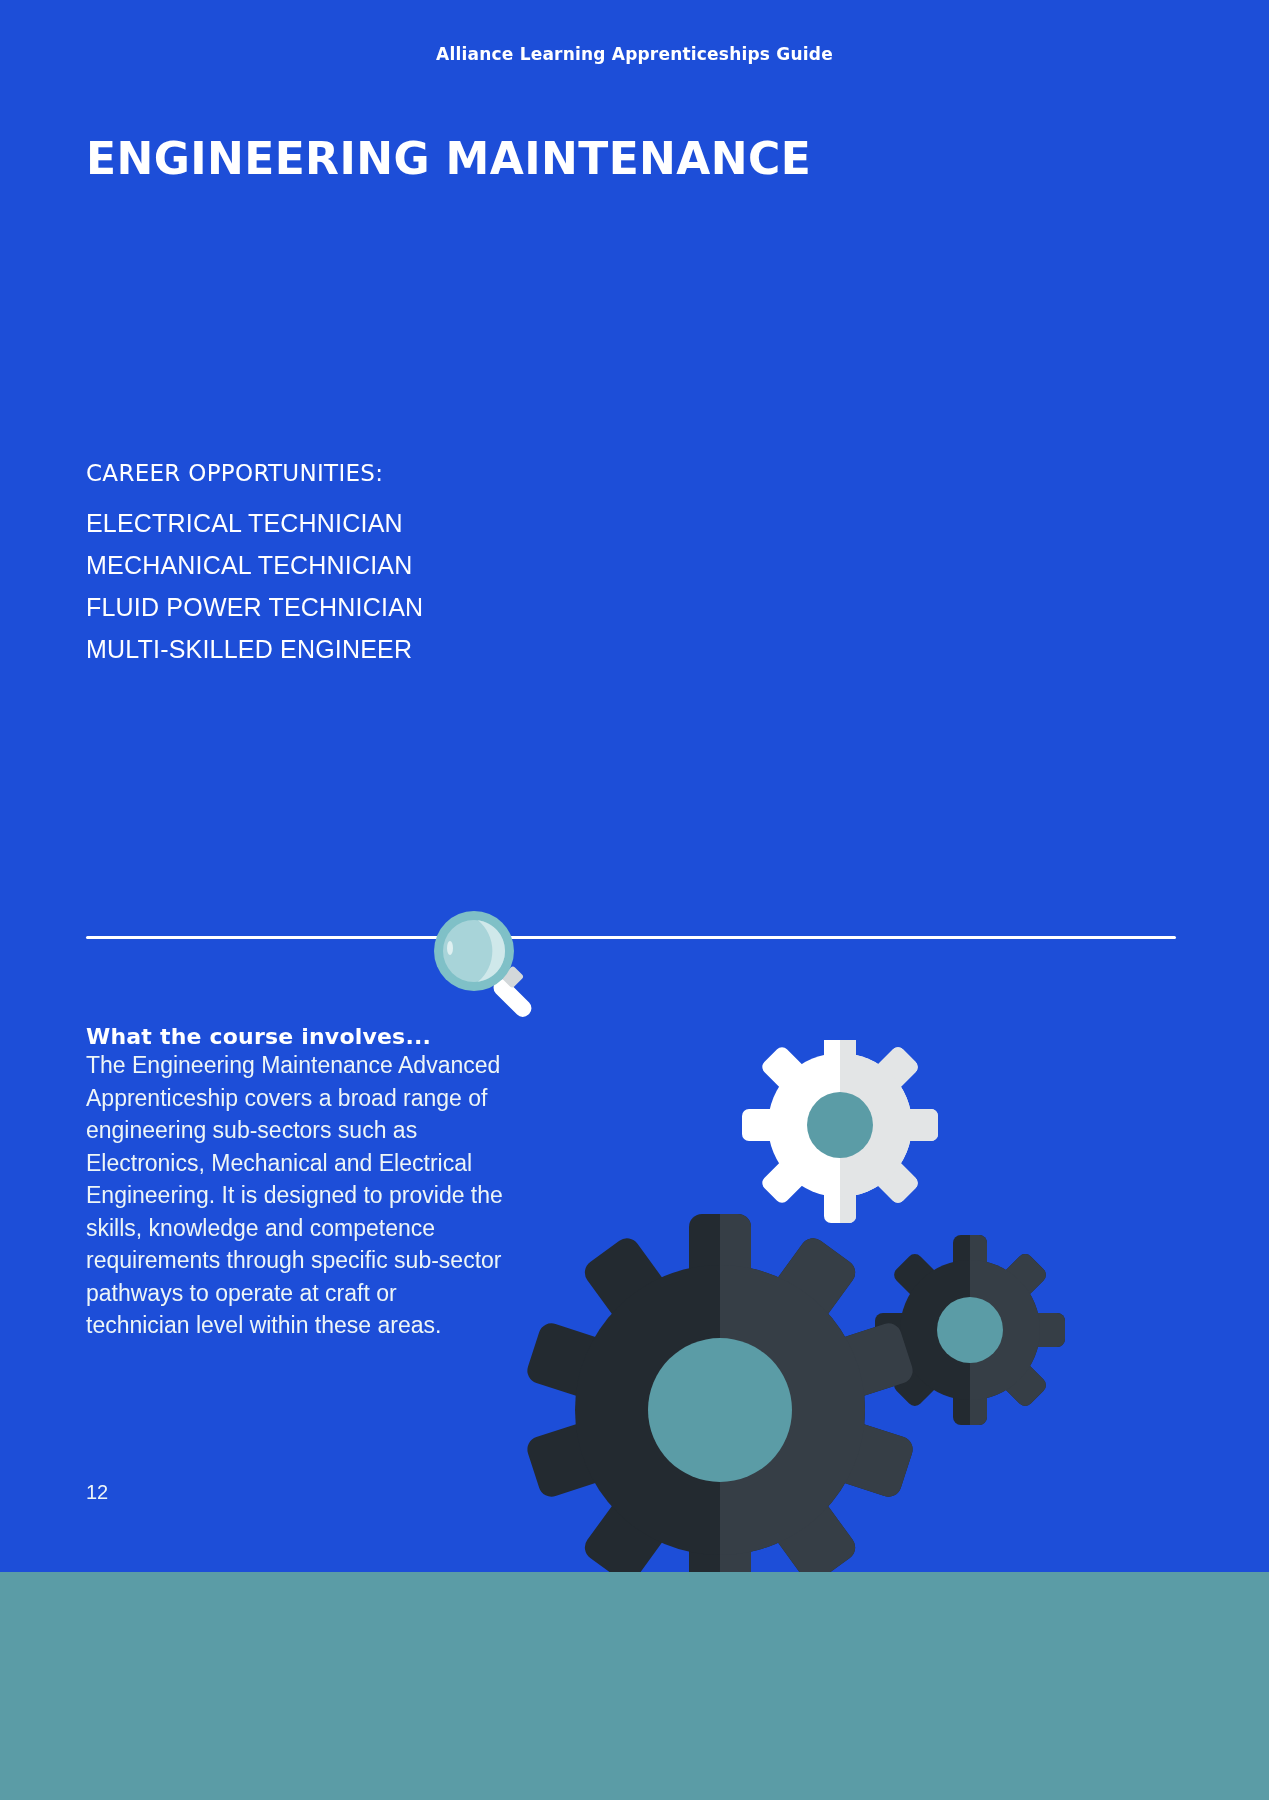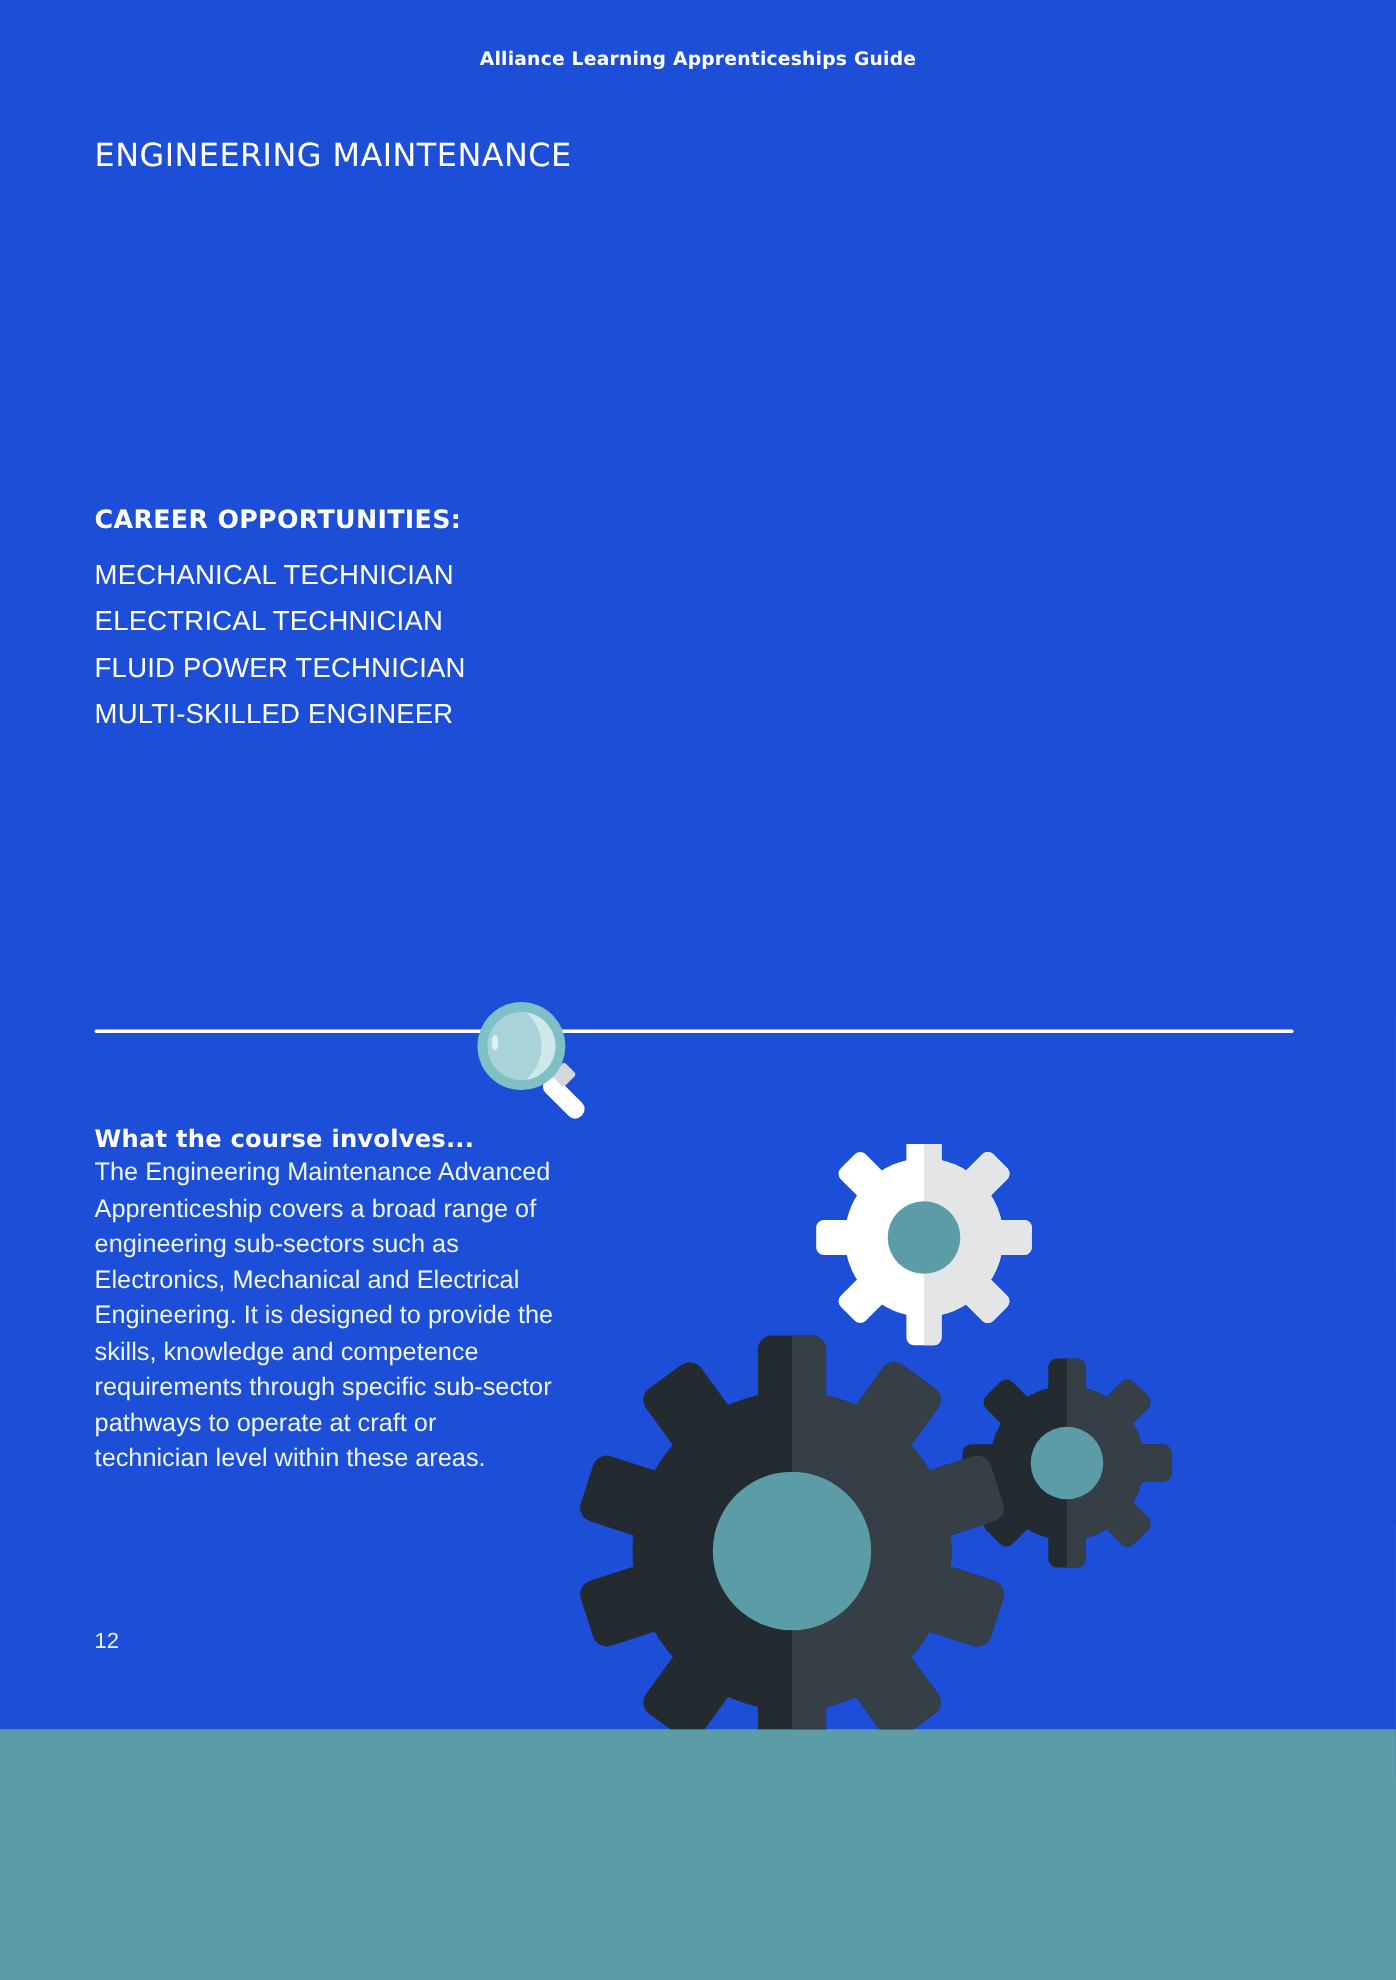--- a/index.html
+++ b/index.html
@@ -35,22 +35,22 @@
     letter-spacing: 0.2px;
     font-family: "DejaVu Sans", sans-serif;
   }
 
   
   .page-title {
     position: absolute;
     top: 107px;
     left: 86px;
     color: #ffffff;
-    font-size: 29px;
-    font-weight: normal;
+    font-size: 44px;
+    font-weight: bold;
     letter-spacing: 0.4px;
     font-family: "DejaVu Sans", sans-serif;
     line-height: 1.05;
   }
 
   
   .quals {
     position: absolute;
     top: 205px;
     left: 86px;
@@ -75,21 +75,21 @@
     font-weight: 300;
   }
 
   
   .career-heading {
     position: absolute;
     top: 460px;
     left: 86px;
     color: #ffffff;
     font-size: 23px;
-    font-weight: bold;
+    font-weight: normal;
     letter-spacing: 0.3px;
     font-family: "DejaVu Sans", sans-serif;
   }
   .career-list {
     position: absolute;
     top: 502px;
     left: 86px;
     width: 700px;
   }
   .career-list .career-item {
@@ -174,22 +174,22 @@
 <div class="page">
 
   <div class="running-header">Alliance Learning Apprenticeships Guide</div>
 
   <h1 class="page-title">ENGINEERING MAINTENANCE</h1>
 
 
 
   <div class="career-heading">CAREER OPPORTUNITIES:</div>
   <div class="career-list">
+    <div class="career-item">ELECTRICAL TECHNICIAN</div>
     <div class="career-item">MECHANICAL TECHNICIAN</div>
-    <div class="career-item">ELECTRICAL TECHNICIAN</div>
     <div class="career-item">FLUID POWER TECHNICIAN</div>
     <div class="career-item">MULTI-SKILLED ENGINEER</div>
   </div>
 
   <div class="divider-wrap">
     <div class="divider-line"></div>
     <svg class="magnifier" viewBox="0 0 120 120">
 
       <rect x="78" y="72" width="17" height="46" rx="8" transform="rotate(-45 86.5 95)" fill="#ffffff"></rect>
       <rect x="78" y="66" width="17" height="16" rx="3" transform="rotate(-45 86.5 74)" fill="#d3d8da"></rect>

